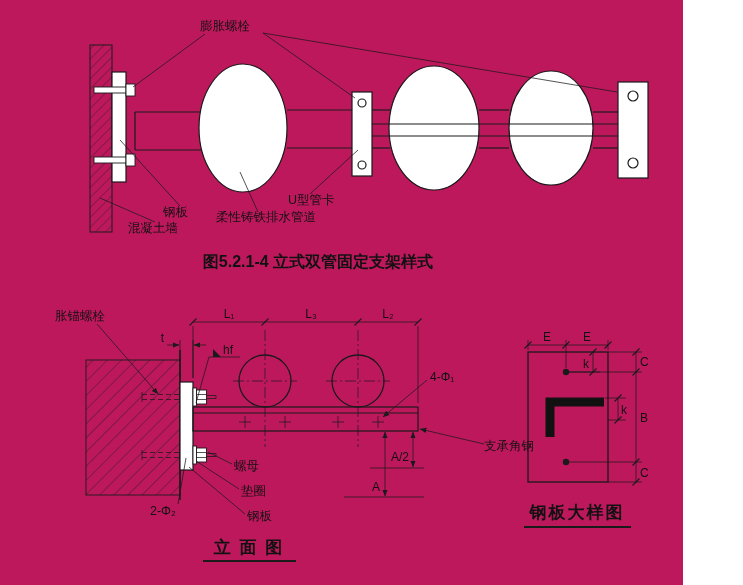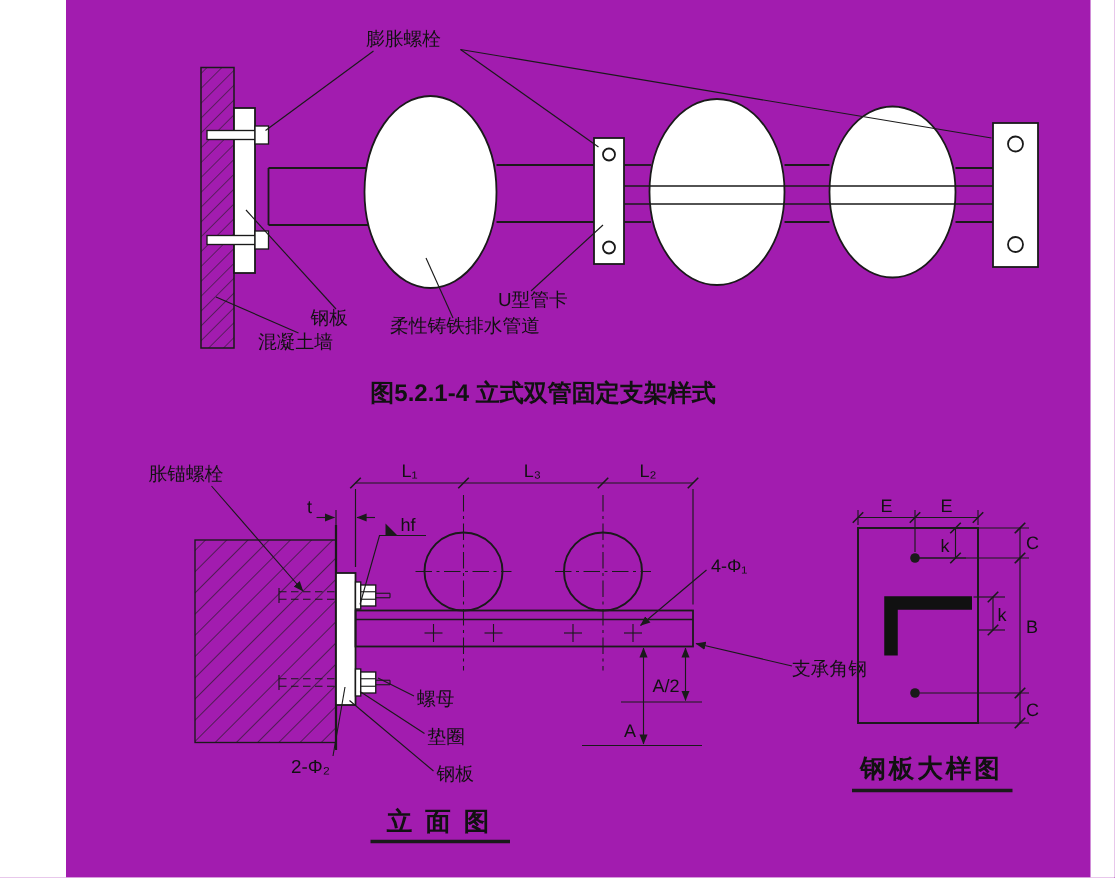--- a/index.html
+++ b/index.html
@@ -1,17 +1,17 @@
 <!DOCTYPE html>
 <html><head>
 <meta charset="utf-8">
 <style>
   html,body{margin:0;padding:0;background:#ffffff;}
-  .canvas{position:relative;width:683px;height:585px;background:#a21caf;
-          font-family:"Liberation Sans","DejaVu Sans",sans-serif;overflow:hidden;margin-left:44px;}
+  .canvas{position:relative;width:683px;height:585px;background:#be185d;
+          font-family:"Liberation Sans","DejaVu Sans",sans-serif;overflow:hidden;}
   svg{display:block;}
   .ln{stroke:#1a1a1a;stroke-width:1.2;fill:none;stroke-linecap:butt;}
   .thin{stroke:#1a1a1a;stroke-width:0.75;fill:none;}
   .tick{stroke:#1a1a1a;stroke-width:1.1;fill:none;}
   .wf{fill:#ffffff;}
   .dark{fill:#1a1a1a;stroke:none;}
   .cl{stroke:#1a1a1a;stroke-width:0.7;fill:none;stroke-dasharray:11 3 2 3;}
   .dash{stroke-dasharray:5 3;}
   text{fill:#111111;stroke:none;}
   .lbl{font-size:12.5px;}

